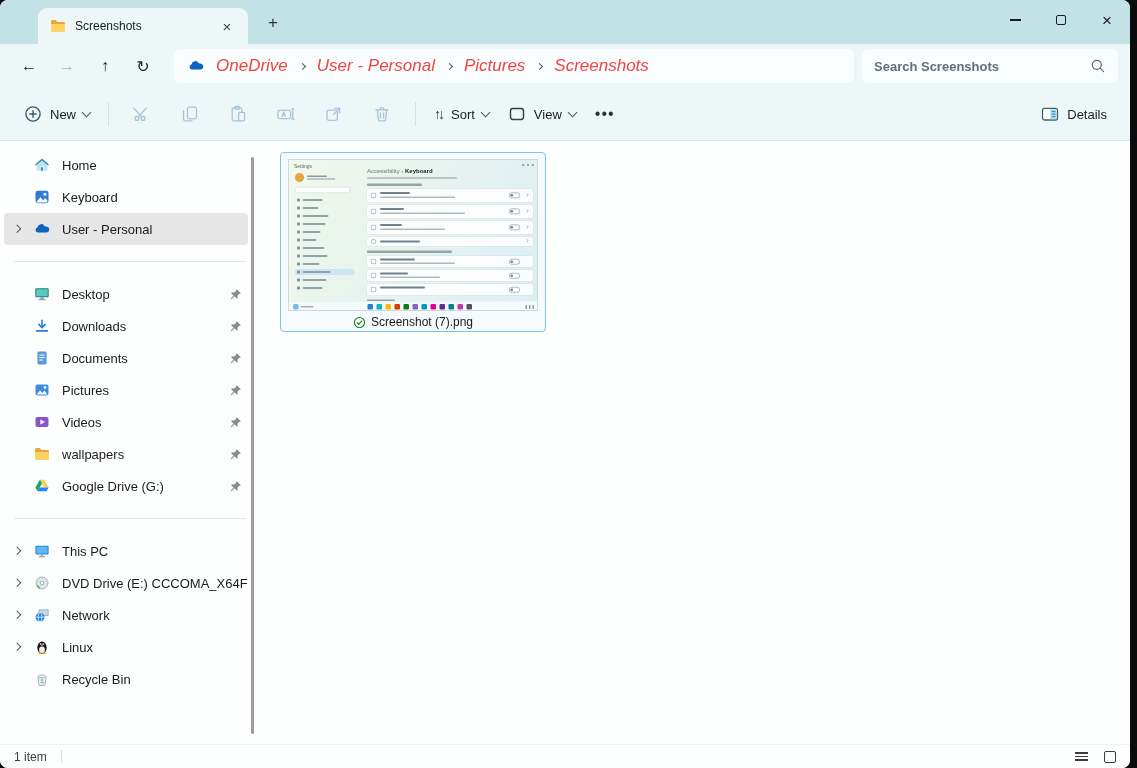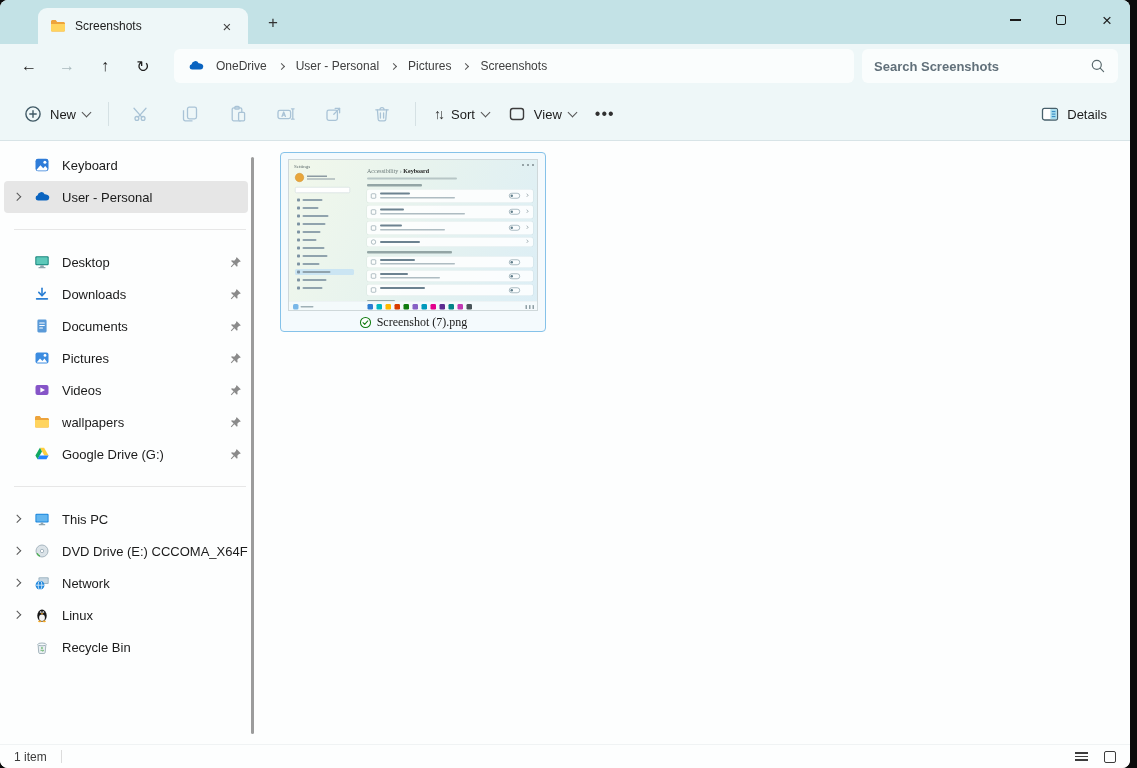--- a/index.html
+++ b/index.html
@@ -26,21 +26,21 @@
   .glyph-max { width:10px; height:10px; border:1.2px solid #1b1b1b; border-radius:2px; display:block; }
   .glyph-close { font-size:17px; color:#1b1b1b; line-height:1; }
 
   
   .navbar { height:44px; background:#eef7f8; display:flex; align-items:center; flex:none; padding:0 10px; }
   .navbtn { width:38px; height:32px; display:flex; align-items:center; justify-content:center;
     font-size:16px; color:#1f1f1f; border-radius:4px; flex:none; }
   .navbtn.disabled { color:#a9b9bd; }
   .breadcrumb { height:34px; background:#fafdfd; border-radius:6px; flex:1; margin:0 8px 0 12px;
     display:flex; align-items:center; padding:0 14px; gap:12px; min-width:0; }
-  .crumb { font-size:12px; color:#404040; white-space:nowrap; }
+  .crumb { font-size:17px; color:#ef4444; white-space:nowrap;font-style:italic; }
   .crumb-sep { width:5px; height:5px; border-right:1.2px solid #555; border-bottom:1.2px solid #555;
     transform:rotate(-45deg); flex:none; }
   .search { width:256px; height:34px; background:#fafdfd; border-radius:6px; margin-right:2px;
     display:flex; align-items:center; padding:0 12px; flex:none; }
   .search input { flex:1; border:none; outline:none; background:transparent; font-size:13px;
     color:#1b1b1b; font-family:"Liberation Sans",sans-serif; min-width:0;font-weight:bold; }
   .search input::placeholder { color:#61707a; }
 
   
   .toolbar { height:53px; background:#eef7f8; border-bottom:1px solid #d8e4e7;
@@ -67,21 +67,21 @@
     transform:rotate(-45deg); }
   .sicon { width:24px; height:22px; display:flex; align-items:center; justify-content:center; flex:none; }
   .slabel { flex:1; font-size:13px; color:#1b1b1b; white-space:nowrap; overflow:hidden; padding-left:6px; }
   .pinslot { width:26px; height:22px; display:flex; align-items:center; justify-content:center; flex:none; }
   .sdivider { height:1px; background:#e7e7e7; margin:16px 14px; }
   .scrollthumb { position:absolute; right:6px; top:16px; bottom:10px; width:3px;
     background:#9c9c9c; border-radius:2px; }
 
   .filearea { flex:1; position:relative; background:#fdfefe; min-width:0; }
   .tile { position:absolute; left:20px; top:11px; width:266px; height:180px;
-    border:1px solid #85c2e9; background:rgba(130,195,235,0.07); border-radius:4px;font-family:Liberation Serif, serif; }
+    border:1px solid #85c2e9; background:rgba(130,195,235,0.07); border-radius:4px; }
   .thumbwrap { position:relative; margin:6px auto 0; width:250px; height:152px;
     overflow:hidden; border:1px solid #cfd8da; background:#eef5f0; }
   .filelabel { display:flex; align-items:center; justify-content:center; gap:5px; margin-top:4px; }
   .filelabel span { font-size:12px; color:#1b1b1b; }
 
   
   .mini { position:absolute; left:0; top:0; width:500px; height:304px;
     transform:scale(0.5); transform-origin:0 0;
     background:linear-gradient(115deg,#f2f8eb 0%,#e7f3ee 45%,#dceef6 100%); }
   .m-apptitle { position:absolute; left:10px; top:6px; font-size:10px; color:#5c6a6a; }
@@ -415,20 +415,30 @@
           <use href="#i-details"></use>
         </svg>
       <span>Details</span>
     </div>
   </div>
 
   <div class="main">
 
     <div class="sidebar">
 
+      <div class="sitem">
+        <span class="chevslot"></span>
+        <span class="sicon">
+            <svg class="icon16">
+              <use href="#i-home"></use>
+            </svg>
+          </span>
+        <span class="slabel">Home</span>
+        <span class="pinslot"></span>
+      </div>
       <div class="sitem">
         <span class="chevslot"></span>
         <span class="sicon">
             <svg class="icon16">
               <use href="#i-gallery"></use>
             </svg>
           </span>
         <span class="slabel">Keyboard</span>
         <span class="pinslot"></span>
       </div>

